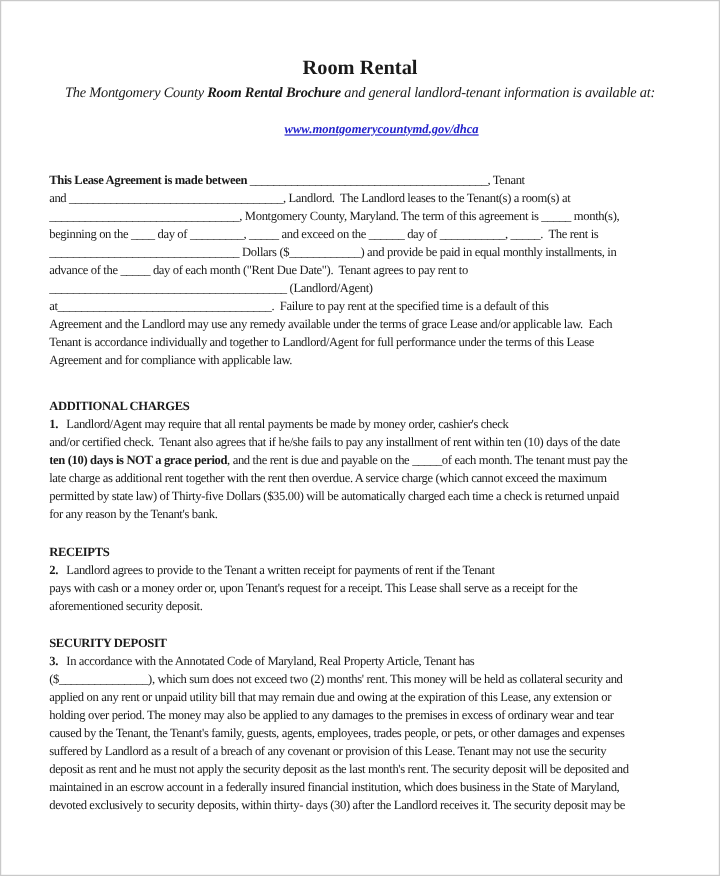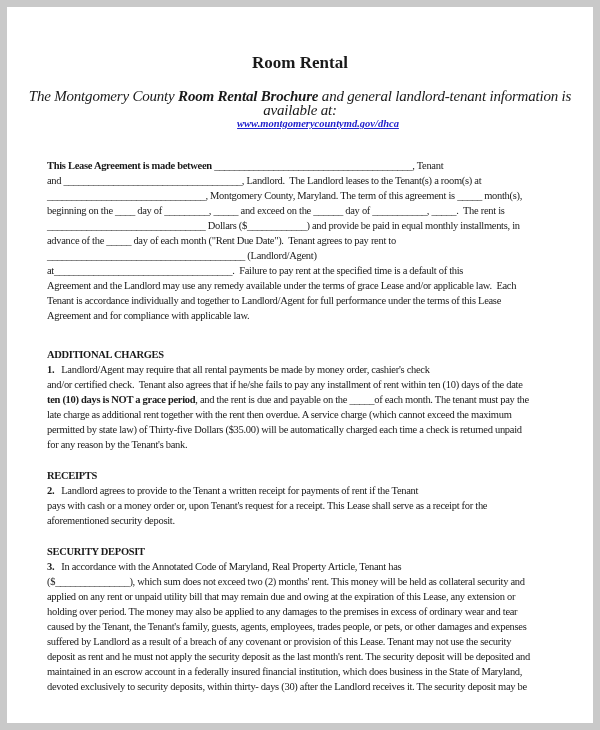--- a/index.html
+++ b/index.html
@@ -1,30 +1,30 @@
 <!DOCTYPE html>
 <html><head>
 <meta charset="utf-8">
 <style>
   html,body{margin:0;padding:0;background:#fff;}
   .page{
     position:relative;
     width:600px;height:730px;
     box-sizing:border-box;
     background:#fff;
-    border:7px solid #eab308;
+    border:1px solid #eab308;
     font-family:"Liberation Serif", serif;
     color:#1a1a1a;
     overflow:hidden;
   }
   .header{text-align:center;margin-top:46px;}
   .doc-title{font-size:17px;font-weight:bold;line-height:20px;}
-  .doc-subtitle{font-style:italic;font-size:15px;line-height:14px;margin-top:16px;letter-spacing:-0.2px;}
+  .doc-subtitle{font-style:italic;font-size:12px;line-height:14px;margin-top:3px;letter-spacing:-0.2px;}
   .doc-subtitle .b{font-weight:bold;}
-  .link-line{font-size:10.5px;line-height:14px;margin-top:0;padding-left:36px;}
+  .link-line{font-size:10.5px;line-height:14px;margin-top:18px;padding-left:36px;}
   .link-line a{
     color:var(--link-color,#2222cc);
     font-weight:bold;font-style:italic;
     text-decoration:underline;
   }
   #doc{
     margin:27px 40px 0 40px;
     font-size:10.5px;
     line-height:15px;
     letter-spacing:-0.3px;

